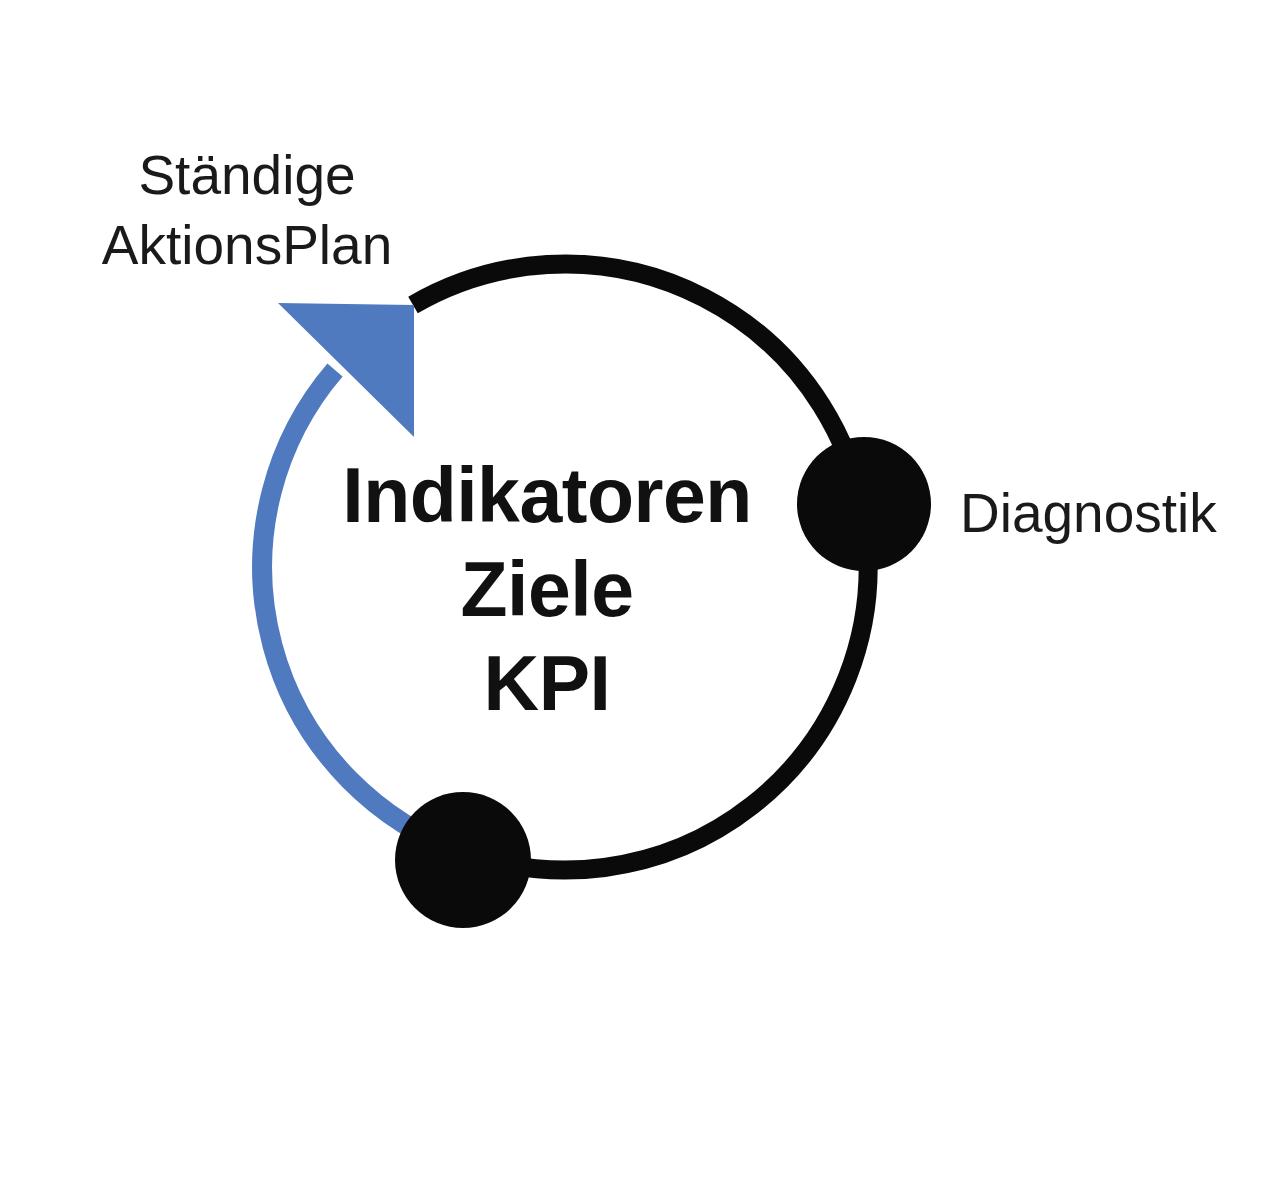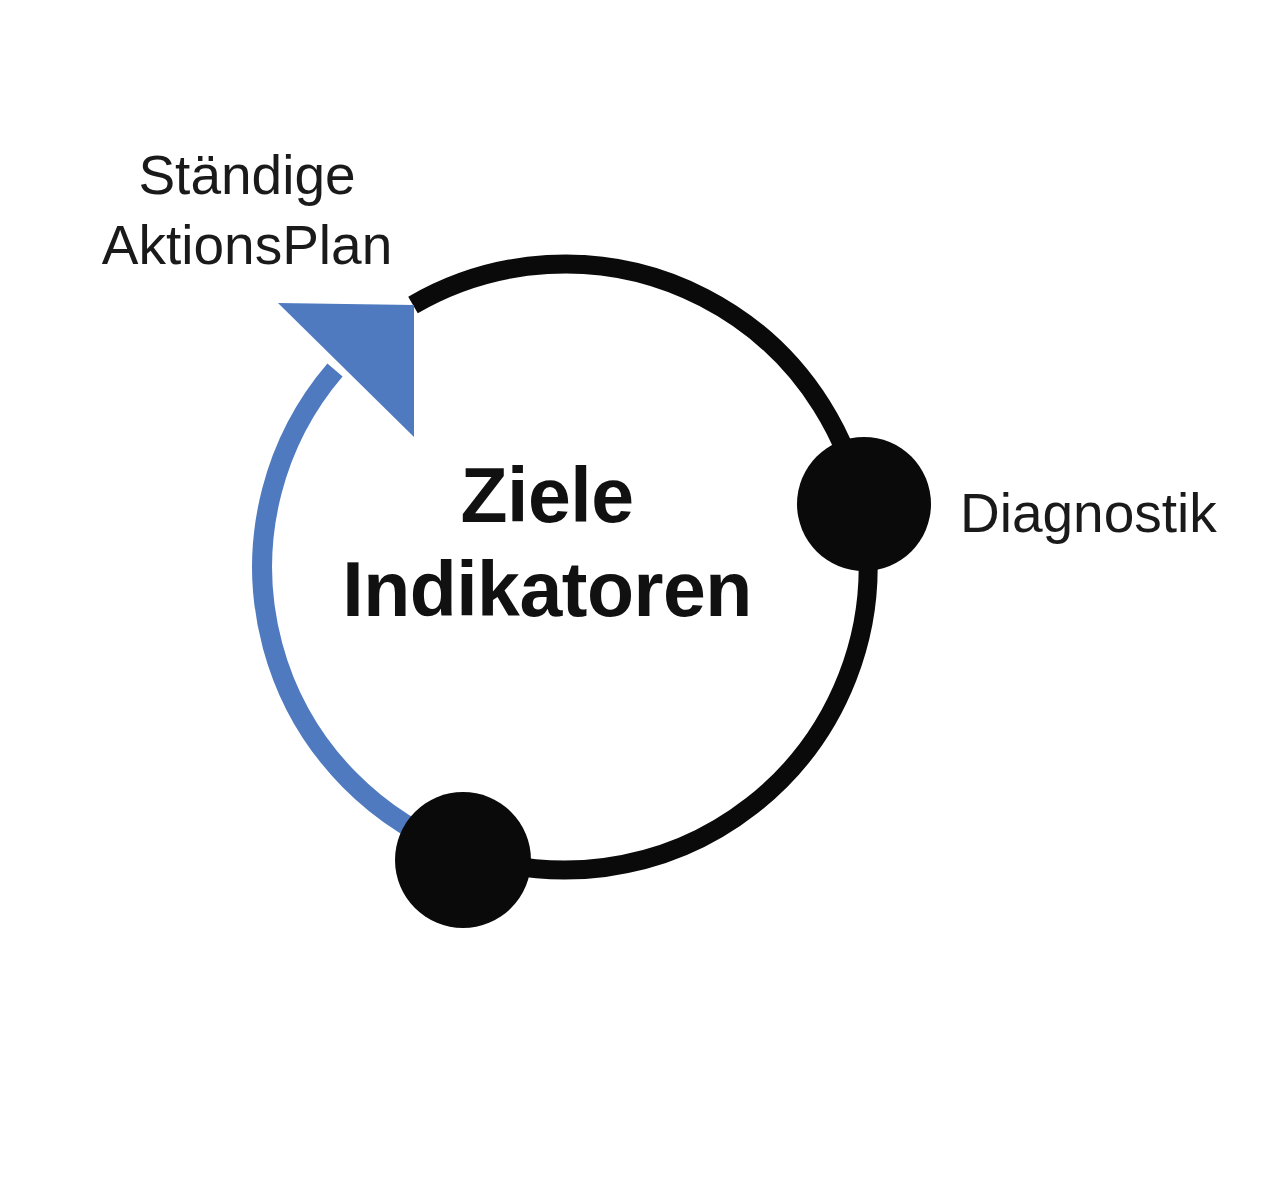--- a/index.html
+++ b/index.html
@@ -86,17 +86,18 @@
   </div>
 
   <div class="label label-right">
     <span class="line">Diagnostik</span>
   </div>
 
   <div class="label label-bottom">
   </div>
 
   <div class="label label-center">
+    <span class="line">Indikatoren</span>
     <span class="line">Ziele</span>
-    <span class="line">Indikatoren</span>
+    <span class="line">KPI</span>
   </div>
 
 </div>
 
 </body></html>

